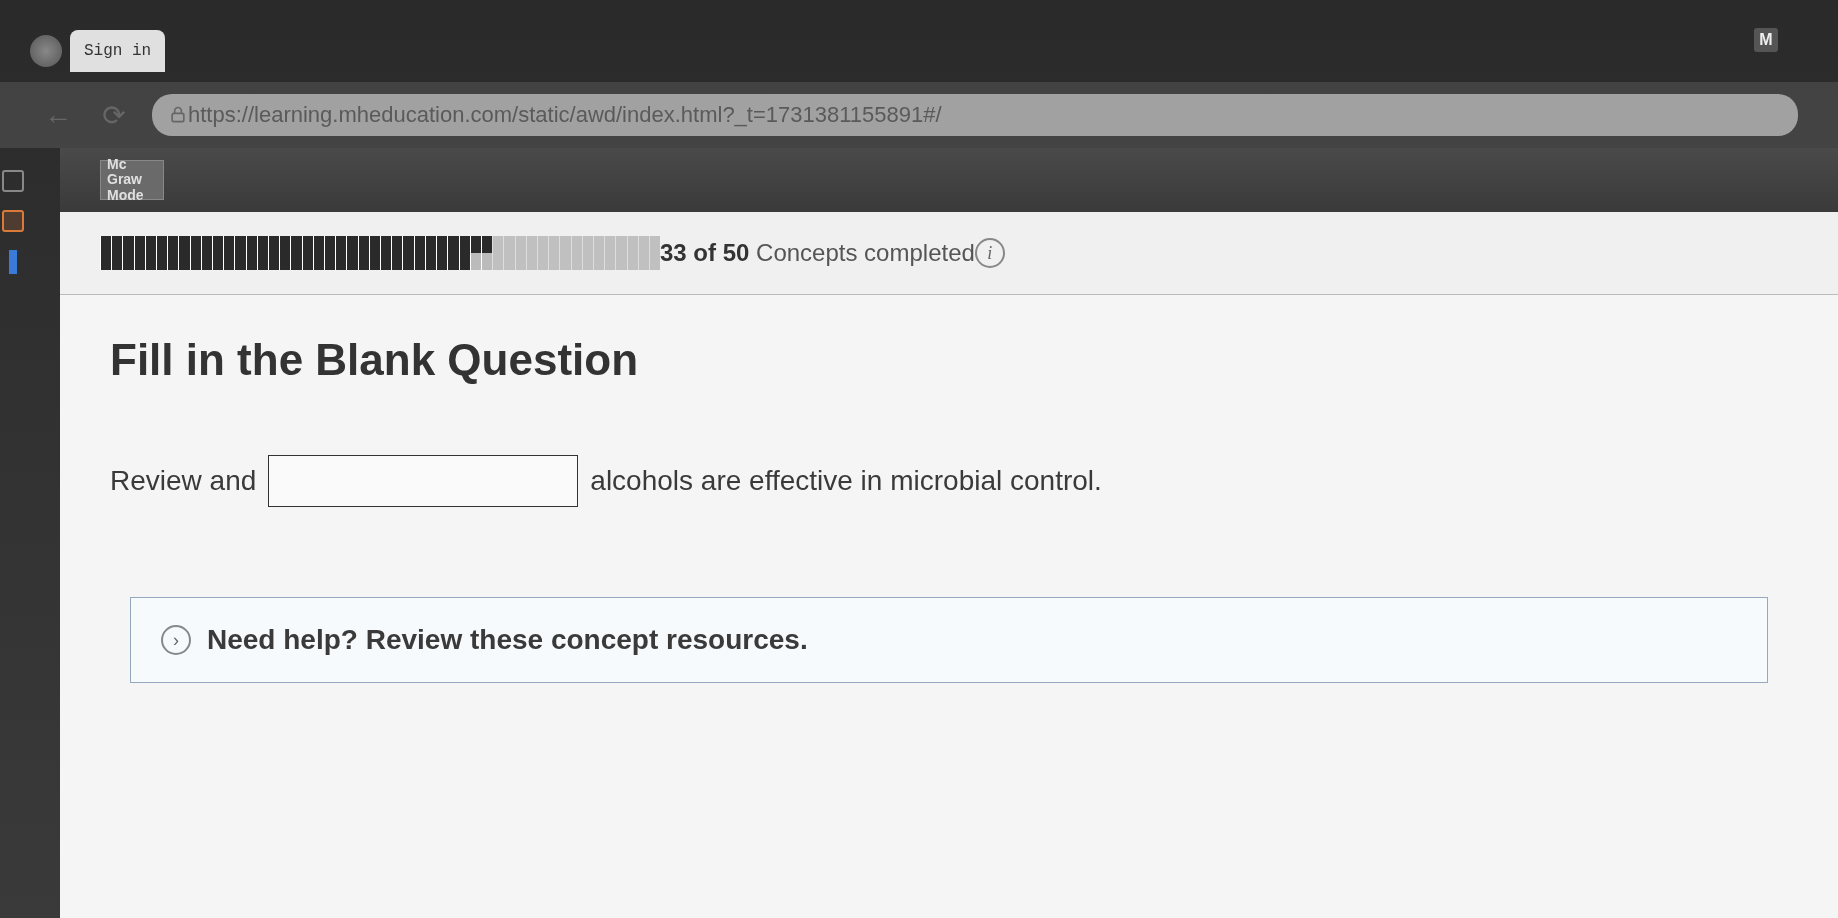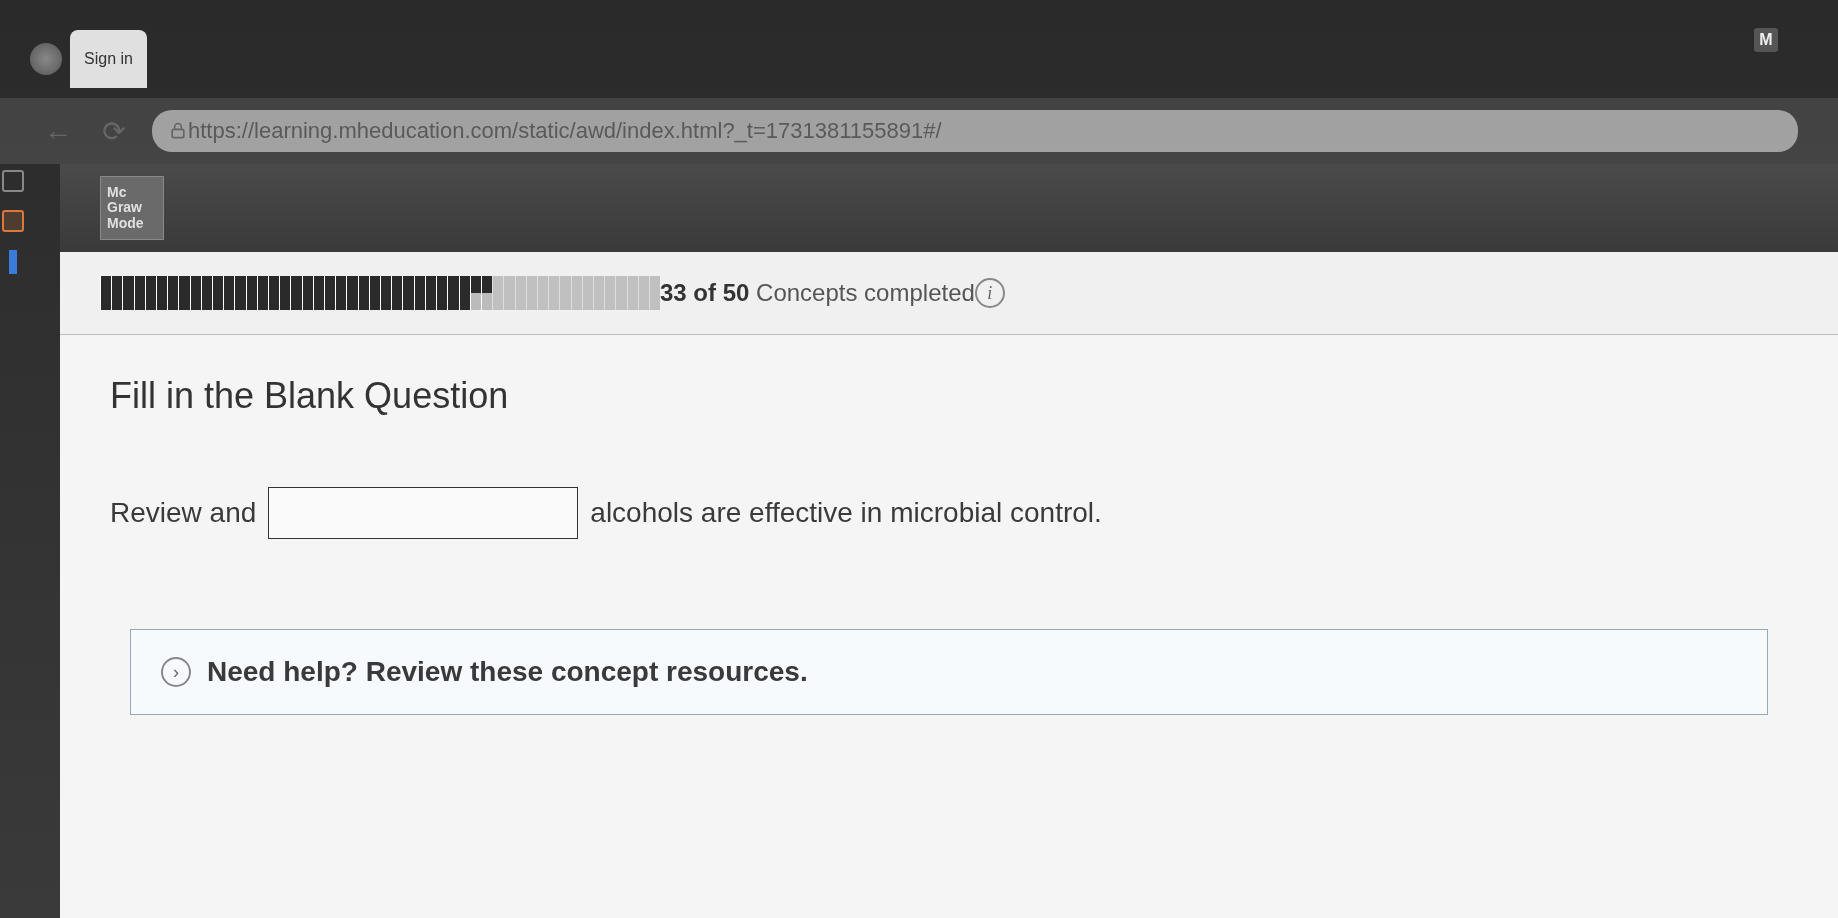--- a/index.html
+++ b/index.html
@@ -23,23 +23,24 @@
       padding: 10px 30px;
       gap: 8px;
     }
     .profile-icon {
       width: 32px; height: 32px; border-radius: 50%;
       background: radial-gradient(circle, #888 0%, #555 100%);
     }
     .signin-tab {
       background: #e0e0e0;
       border-radius: 8px 8px 0 0;
-      padding: 20px 14px;
+      padding: 12px 14px;
       font-size: 16px;
       color: #333;
+      font-family: Liberation Mono, monospace;
     }
     .tab-title-area {
       position: absolute;
       right: 60px;
       top: 28px;
       display: flex;
       align-items: center;
       gap: 10px;
       color: #666;
       font-size: 20px;
@@ -106,21 +107,21 @@
       background: #f5f5f5;
       min-height: 780px;
     }
     .brand-bar {
       background: linear-gradient(180deg, #4a4a4a 0%, #3a3a3a 100%);
       padding: 12px 40px;
       display: flex;
       align-items: center;
     }
     .mgh-logo {
-      width: 64px; height: 64px;
+      width: 64px; height: 40px;
       background: #6a6a6a;
       border: 1px solid #888;
       display: flex;
       flex-direction: column;
       justify-content: center;
       padding-left: 6px;
       color: #e0e0e0;
       font-size: 14px;
       line-height: 1.1;
       font-weight: bold;
@@ -161,22 +162,22 @@
       font-family: Georgia, serif;
       font-style: italic;
       font-size: 18px;
       cursor: pointer;
     }
     .question-area {
       padding: 40px 50px 60px 50px;
       background: #f5f5f5;
     }
     .question-title {
-      font-size: 36px;
-      font-weight: normal;
+      font-size: 44px;
+      font-weight: bold;
       color: #333;
       margin-bottom: 70px;
     }
     .question-row {
       display: flex;
       align-items: center;
       font-size: 28px;
       color: #3a3a3a;
       gap: 12px;
       flex-wrap: wrap;

